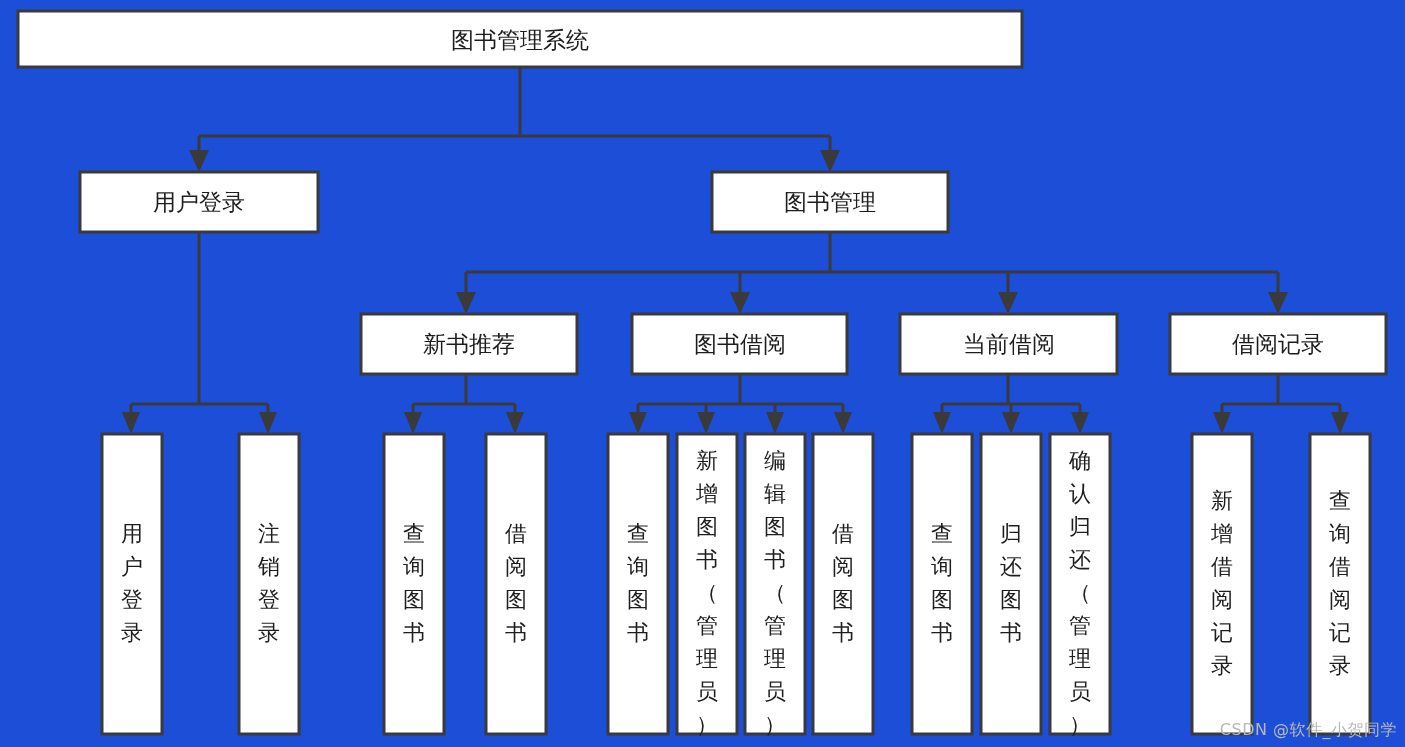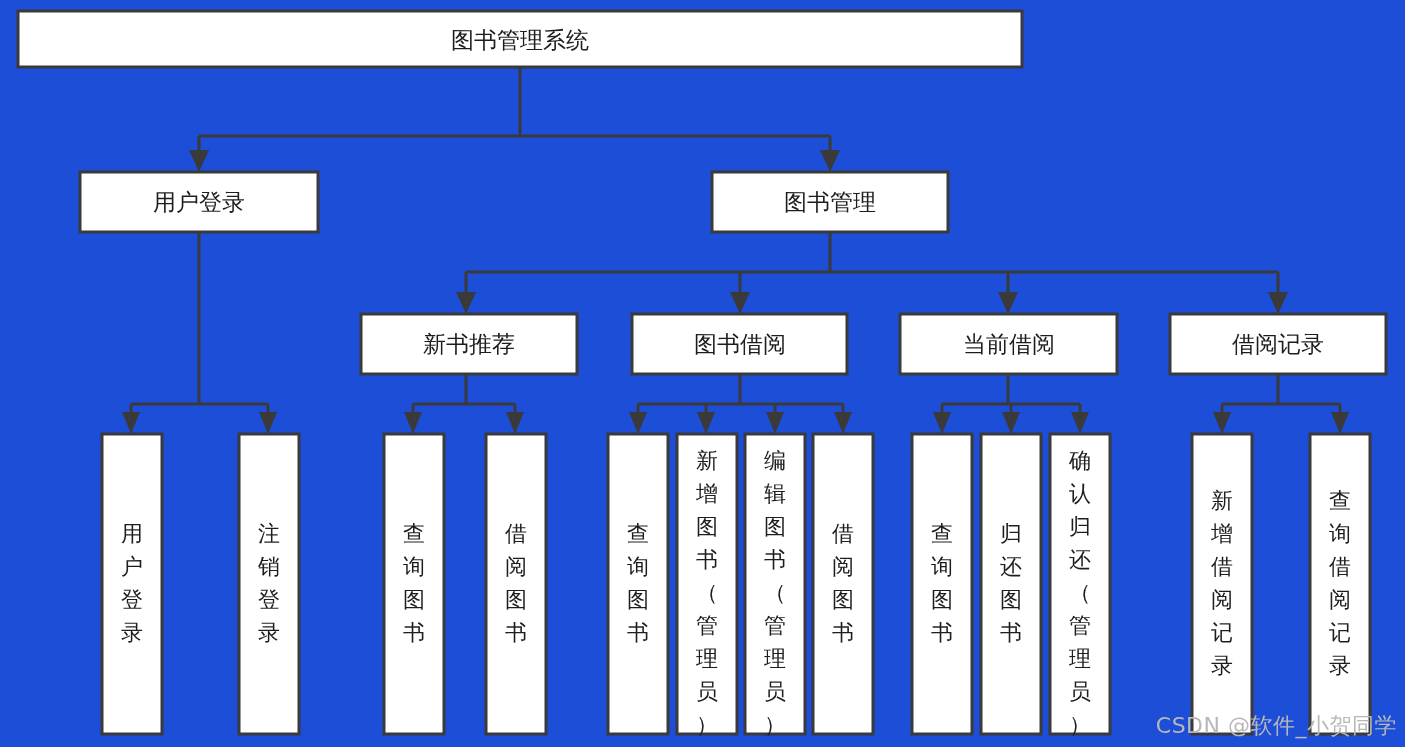--- a/index.html
+++ b/index.html
@@ -6,21 +6,21 @@
   body{width:1405px;height:747px;overflow:hidden;
        font-family:"DejaVu Sans","Liberation Sans",sans-serif;}
   #stage{position:relative;width:1405px;height:747px;background:#1d4ed8;}
   svg#diagram{position:absolute;left:0;top:0;width:1405px;height:747px;display:block;}
   .node-rect{fill:#ffffff;stroke:#3a3a3a;stroke-width:3;}
   .edge{stroke:#3a3a3a;stroke-width:3;fill:none;}
   .arrow-head{fill:#3a3a3a;stroke:none;}
   .node-label{fill:#1d1d1d;font-family:"DejaVu Sans","Liberation Sans",sans-serif;
               font-size:23px;text-anchor:middle;dominant-baseline:middle;}
   .node-label.vert{font-size:22px;}
-  .watermark{position:absolute;right:8px;bottom:6px;color:#b8b8b8;font-size:22px;
+  .watermark{position:absolute;right:8px;bottom:6px;color:#b8b8b8;font-size:16px;
              letter-spacing:.5px;font-family:"DejaVu Sans","Liberation Sans",sans-serif;
              white-space:nowrap;pointer-events:none;}
 </style>
 </head>
 <body>
 
 <div id="stage">
 
   <svg id="diagram" viewBox="0 0 1405 747">
 

